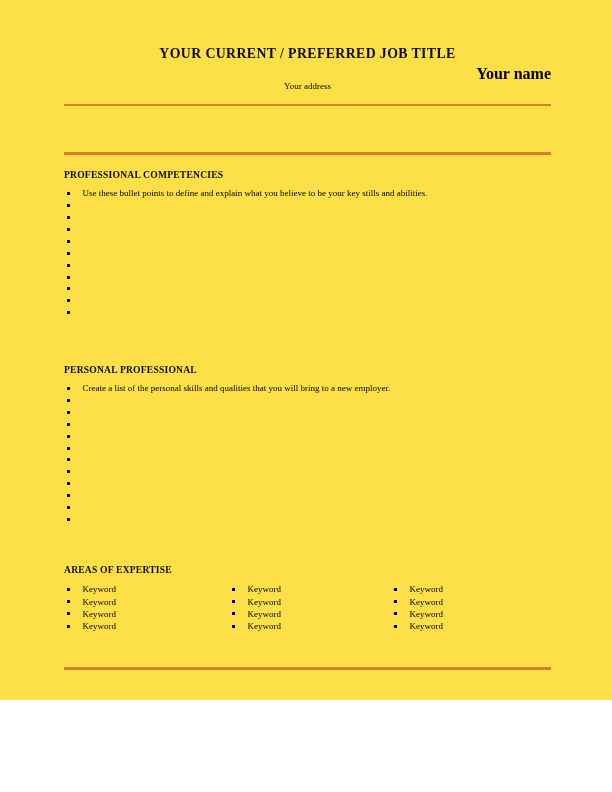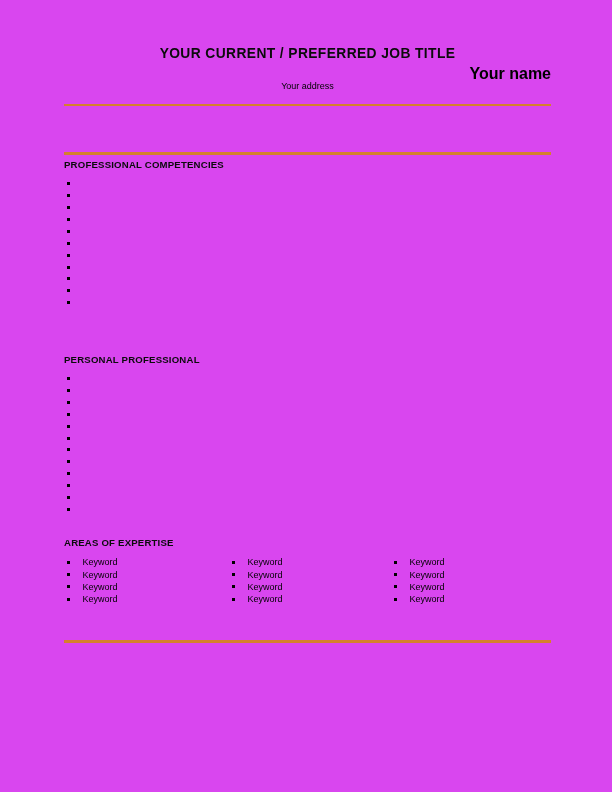--- a/index.html
+++ b/index.html
@@ -1,24 +1,24 @@
 <!DOCTYPE html>
 <html style="--accent: #D5802C;"><head>
 <meta charset="utf-8">
 <style>
   html, body { margin: 0; padding: 0; background: #ffffff; }
   * { box-sizing: border-box; }
 
   .page {
     position: relative;
     width: 612px;
-    height: 792px;
-    background: #d946ef;
+    height: 700px;
+    background: #fde047;
     color: #000000;
-    font-family: Liberation Sans, sans-serif;
+    font-family: Liberation Serif, serif;
     overflow: hidden;
   }
 
   .content {
     padding: 45px 61px 0 64px;
   }
 
   h1, h2, p, ul { margin: 0; padding: 0; }
 
   
@@ -55,23 +55,23 @@
 
   
   .section-heading {
     font-size: 9.6px;
     font-weight: 700;
     line-height: 12px;
     letter-spacing: 0.2px;
     color: #0b0b0b;
   }
   .heading-career { margin-top: 11px; }
-  .heading-prof   { margin-top: 4px; }
+  .heading-prof   { margin-top: 14px; }
   .heading-pers   { margin-top: 45px; }
-  .heading-exp    { margin-top: 22px; }
+  .heading-exp    { margin-top: 39px; }
 
   .body-text {
     margin-top: 9px;
     font-size: 9px;
     line-height: 13.5px;
     max-width: 487px;
   }
 
   
   ul.bullets { list-style: none; margin-top: 7px; }
@@ -122,20 +122,21 @@
 
 
     <div class="rule rule-mid"></div>
 
     <section>
       <h2 class="section-heading heading-prof">PROFESSIONAL COMPETENCIES</h2>
       <ul class="bullets">
 
           <li>
             <span class="sq"></span>
+            <span class="li-text">Use these bullet points to define and explain what you believe to be your key stills and abilities.</span>
           </li>
 
           <li>
             <span class="sq"></span>
             <span class="li-text"></span>
           </li>
 
           <li>
             <span class="sq"></span>
             <span class="li-text"></span>
@@ -182,20 +183,21 @@
           </li>
         </ul>
     </section>
 
     <section>
       <h2 class="section-heading heading-pers">PERSONAL PROFESSIONAL</h2>
       <ul class="bullets">
 
           <li>
             <span class="sq"></span>
+            <span class="li-text">Create a list of the personal skills and qualities that you will bring to a new employer.</span>
           </li>
 
           <li>
             <span class="sq"></span>
             <span class="li-text"></span>
           </li>
 
           <li>
             <span class="sq"></span>
             <span class="li-text"></span>

